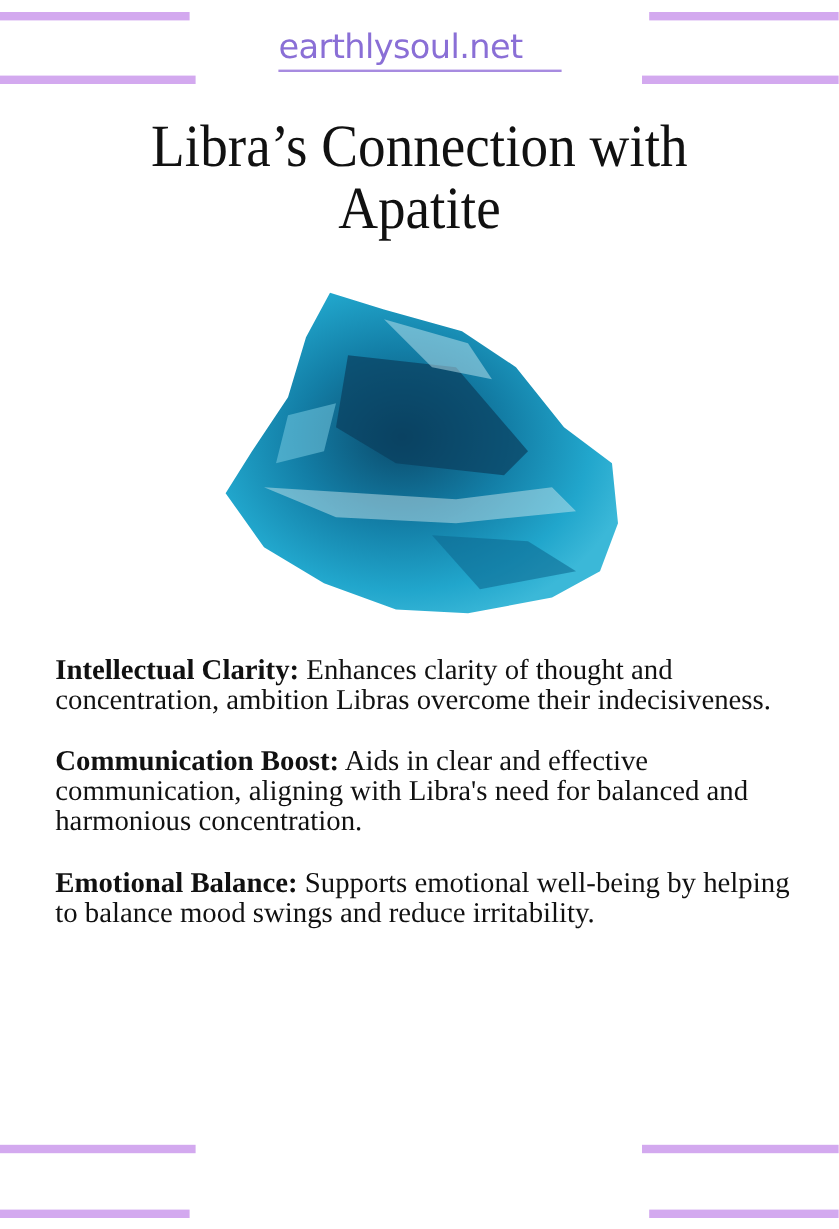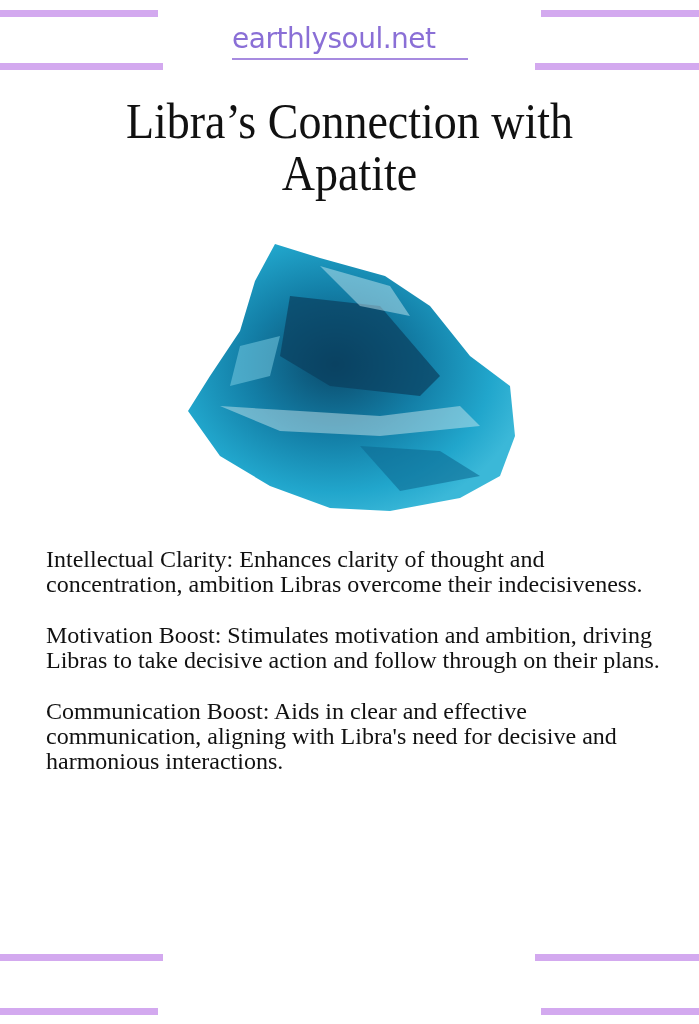--- a/index.html
+++ b/index.html
@@ -5,21 +5,21 @@
   html, body { margin:0; padding:0; background:#ffffff; }
   body { width:699px; height:1024px; position:relative; overflow:hidden; font-family:"DejaVu Serif", serif; color:#111; }
   .bar { position:absolute; height:7px; background:#d3a9ef; }
   .logo { position:absolute; left:232px; top:22px; width:236px; height:38px; }
   .logo-text { position:absolute; left:0; top:0; font-family:"DejaVu Sans", sans-serif; font-size:28px; letter-spacing:-0.5px; color:#8a6fd6; line-height:34px;text-align:right; }
   .logo-underline { position:absolute; left:0; top:36px; width:236px; height:2px; background:#a78be0; }
   .title { position:absolute; left:0; top:95px; width:699px; text-align:center; font-family:"Liberation Serif", serif; font-size:50px; line-height:52px; transform:scaleX(0.92); transform-origin:center; color:#111; }
   .gem { position:absolute; left:180px; top:236px; width:340px; height:280px; }
   .items { position:absolute; left:46px; top:547px; width:620px; }
   .item { font-family:"Liberation Serif", serif; font-size:24px; line-height:25px; margin-bottom:26px; color:#111; }
-  .item b { font-weight:normal; }
+  .item b { font-weight:bold; }
 </style>
 </head>
 <body>
 
 <div class="bar" style="left:0;top:10px;width:158px;"></div>
 <div class="bar" style="left:541px;top:10px;width:158px;"></div>
 <div class="bar" style="left:0;top:63px;width:163px;"></div>
 <div class="bar" style="left:535px;top:63px;width:164px;"></div>
 
 <div class="logo">
@@ -47,23 +47,23 @@
   <path d="M140,30 L210,50 L230,80 L180,70 Z" fill="#bfe6ef" opacity="0.5"></path>
   <path d="M60,110 L100,100 L90,140 L50,150 Z" fill="#7fd0e6" opacity="0.5"></path>
   <path d="M180,210 L260,215 L300,240 L220,255 Z" fill="#0e6a92" opacity="0.6"></path>
 </svg>
 
 <div class="items">
   <p class="item" style="margin-top:0;">
     <b>Intellectual Clarity:</b><span> Enhances clarity of thought and concentration, ambition Libras overcome their indecisiveness.</span>
   </p>
   <p class="item">
-    <b>Motivation Boost:</b><span> Stimulates motivation and ambition, driving Libras to take decisive action and follow through on their plans.</span>
+    <b>Communication Boost:</b><span> Aids in clear and effective communication, aligning with Libra's need for balanced and harmonious concentration.</span>
   </p>
   <p class="item">
-    <b>Communication Boost:</b><span> Aids in clear and effective communication, aligning with Libra's need for decisive and harmonious interactions.</span>
+    <b>Emotional Balance:</b><span> Supports emotional well-being by helping to balance mood swings and reduce irritability.</span>
   </p>
 </div>
 
 <div class="bar" style="left:0;top:954px;width:163px;"></div>
 <div class="bar" style="left:535px;top:954px;width:164px;"></div>
 <div class="bar" style="left:0;top:1008px;width:158px;"></div>
 <div class="bar" style="left:541px;top:1008px;width:158px;"></div>
 
 </body></html>

